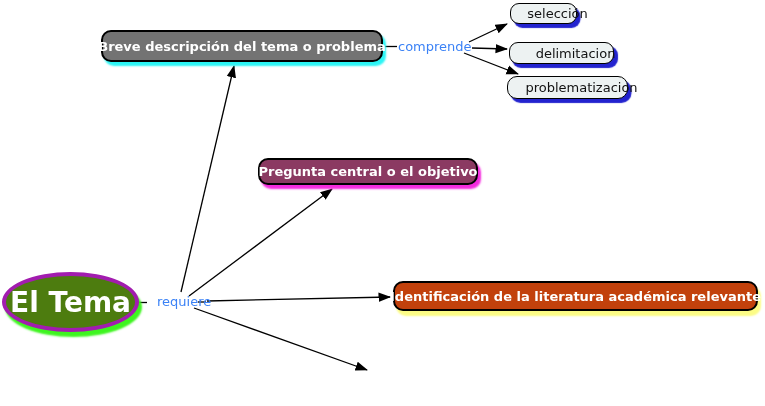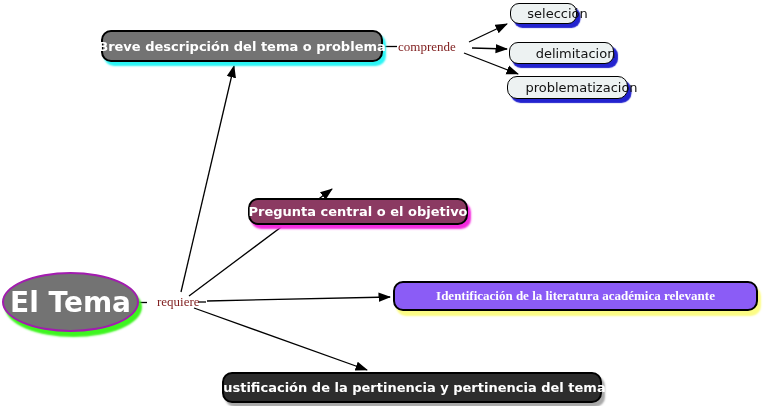--- a/index.html
+++ b/index.html
@@ -15,37 +15,37 @@
   }
   .concept {
     font-weight:bold; font-size:13px; color:#ffffff;
     border:2px solid #000000; border-radius:10px;
   }
   .leaf {
     font-size:13px; color:#111111; background:#EDF2F2;
     border:1.5px solid #000000; border-radius:9px;padding-left:28px;
   }
   .node-breve          { left:101px; top:30px;  width:282px; height:32px; background:#737373; box-shadow:3px 4px 2px #2BF5F5; }
-  .node-pregunta       { left:248px; top:158px; width:220px; height:27px; background:#8B3A62; box-shadow:3px 4px 2px #F42BDE;margin-top:40px; }
-  .node-identificacion { left:393px; top:281px; width:365px; height:30px; background:#8b5cf6; box-shadow:3px 5px 2px #FCFC85;font-family:Liberation Serif, serif; }
+  .node-pregunta       { left:258px; top:158px; width:220px; height:27px; background:#8B3A62; box-shadow:3px 4px 2px #F42BDE; }
+  .node-identificacion { left:393px; top:281px; width:365px; height:30px; background:#c2410c; box-shadow:3px 5px 2px #FCFC85; }
   .node-justificacion  { left:222px; top:372px; width:380px; height:31px; background:#2D2D2D; box-shadow:3px 4px 2px #A8A8A8; }
   .node-seleccion        { left:510px; top:3px;  width:67px;  height:21px; box-shadow:3.5px 4px 1px #2323CF; }
   .node-delimitacion     { left:509px; top:42px; width:105px;  height:22px; box-shadow:3.5px 4px 1px #2323CF; }
   .node-problematizacion { left:507px; top:76px; width:121px; height:23px; box-shadow:3.5px 4px 1px #2323CF;border-radius:10px; }
 
   .root-ellipse {
     position:absolute; left:2px; top:272px; width:137px; height:60px;
-    background:#737373; border:2px solid #a21caf; border-radius:50%;
+    background:#4d7c0f; border:4px solid #a21caf; border-radius:50%;
     box-shadow:3px 5px 2px #3DF51E;
     display:flex; align-items:center; justify-content:center;
   }
   .root-ellipse span { font-size:28px; font-weight:bold; color:#ffffff; }
 
   .link-label {
-    position:absolute; font-size:13px; color:#7f1d1d; white-space:nowrap; cursor:default;font-family:Liberation Serif, serif;
+    position:absolute; font-size:13px; color:#3b82f6; white-space:nowrap; cursor:default;
   }
   .label-requiere  { left:157px; top:294px; }
   .label-comprende { left:398px; top:39px; }
 </style>
 </head>
 <body>
 
 <div id="canvas">
 
   <svg id="wires" viewBox="0 0 765 406" xmlns="http://www.w3.org/2000/svg">
@@ -81,15 +81,14 @@
   <div class="node leaf node-seleccion">selección</div>
 
   <div class="node leaf node-delimitacion">delimitacion</div>
 
   <div class="node leaf node-problematizacion">problematizacion</div>
 
   <div class="node concept node-pregunta">Pregunta central o el objetivo</div>
 
   <div class="node concept node-identificacion">Identificación de la literatura académica relevante</div>
 
-  <div class="node concept node-justificacion">Justificación de la pertinencia y pertinencia del tema</div>
 
 </div>
 
 </body></html>

